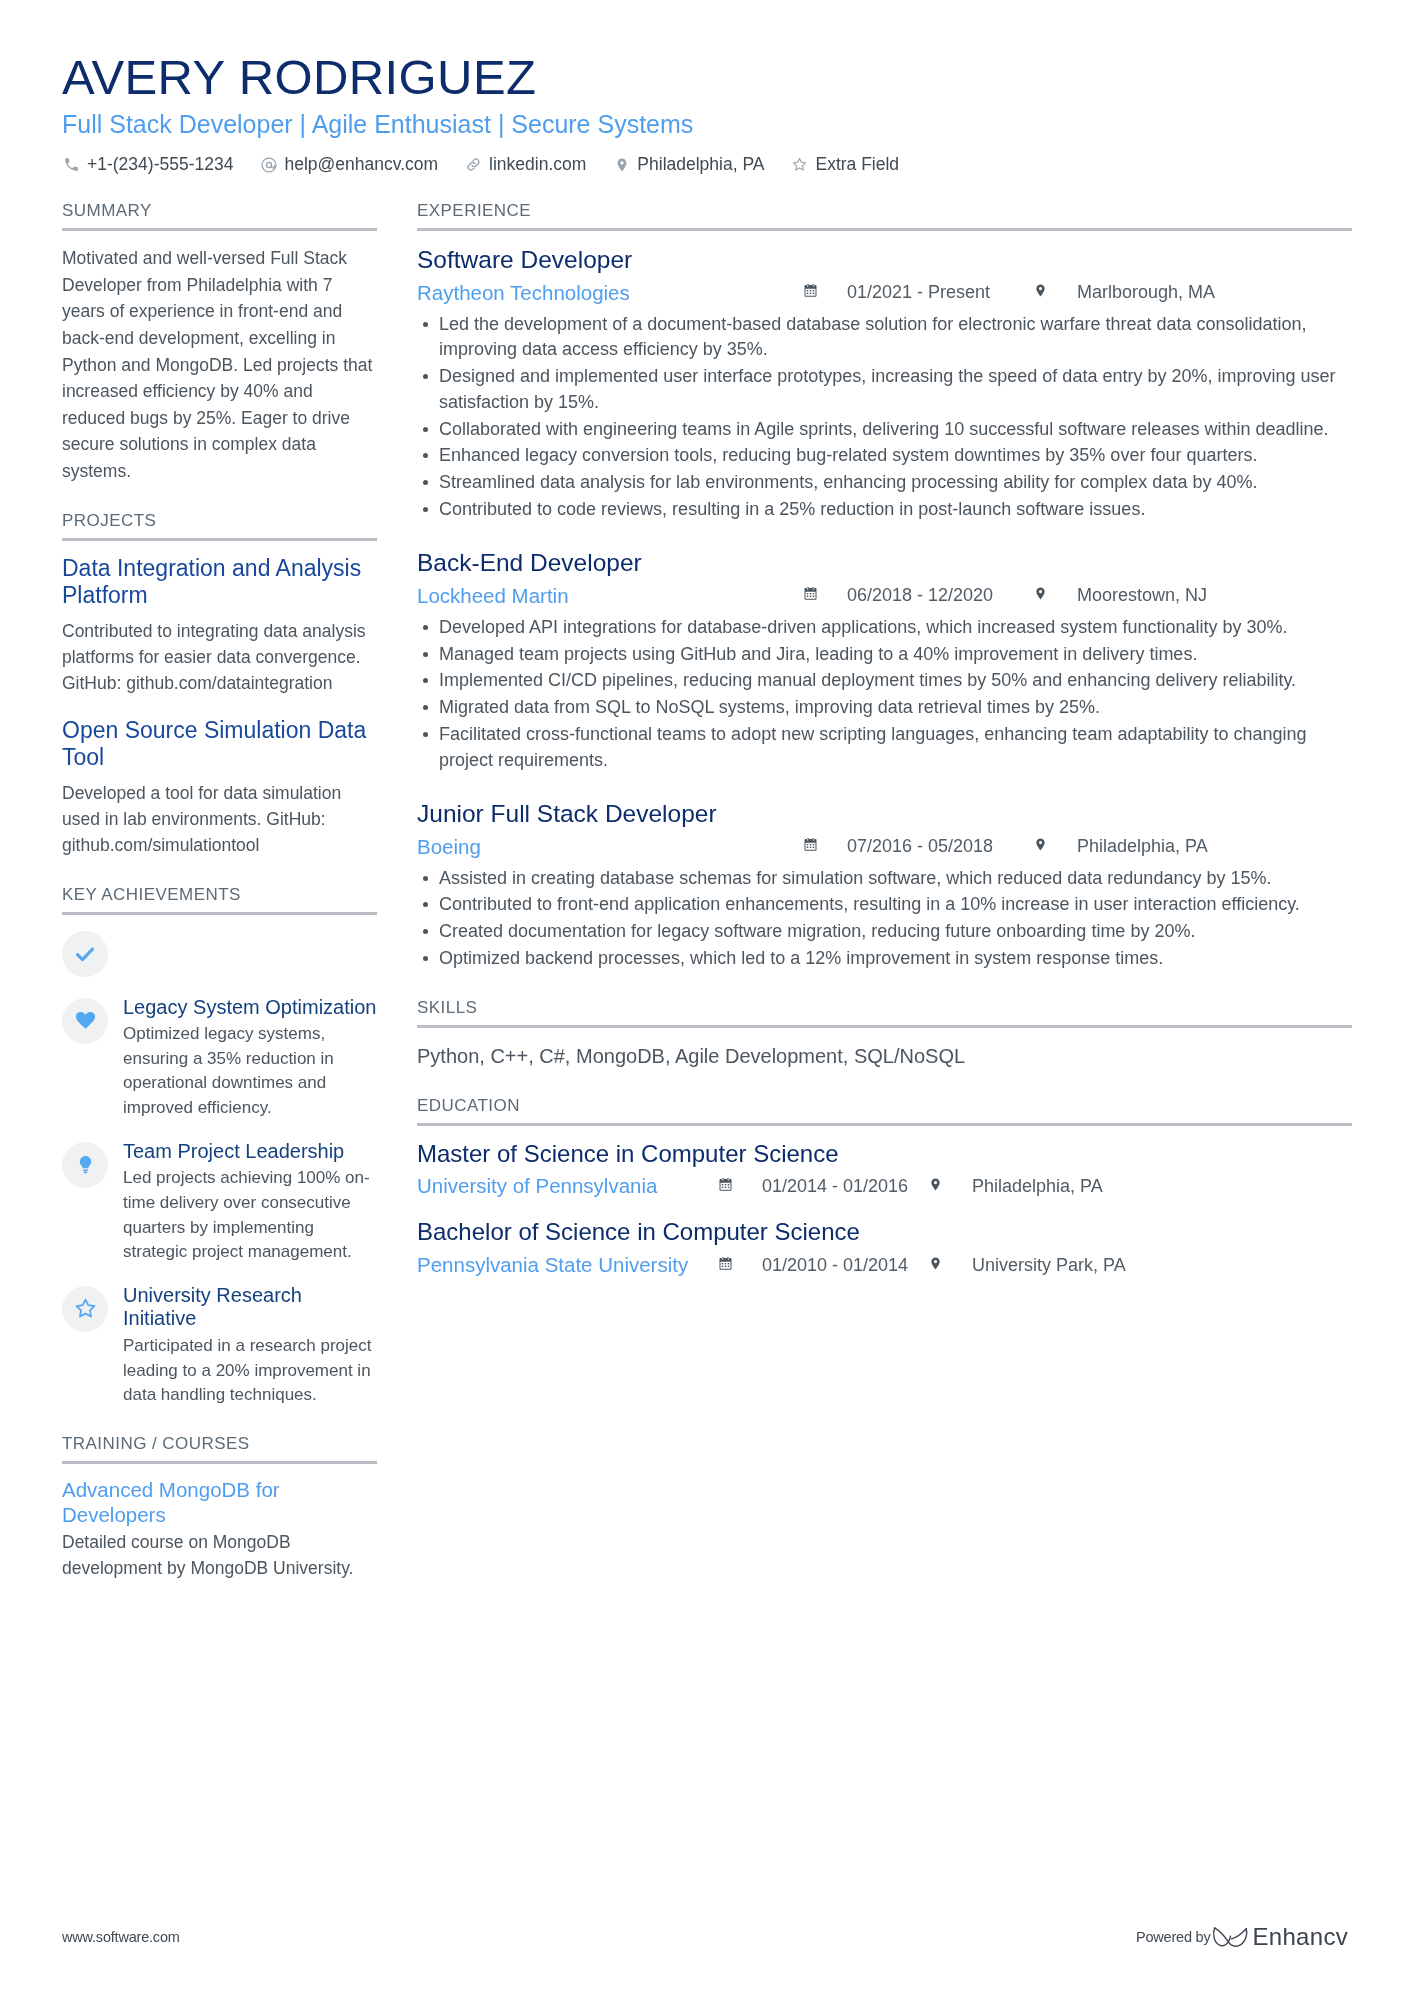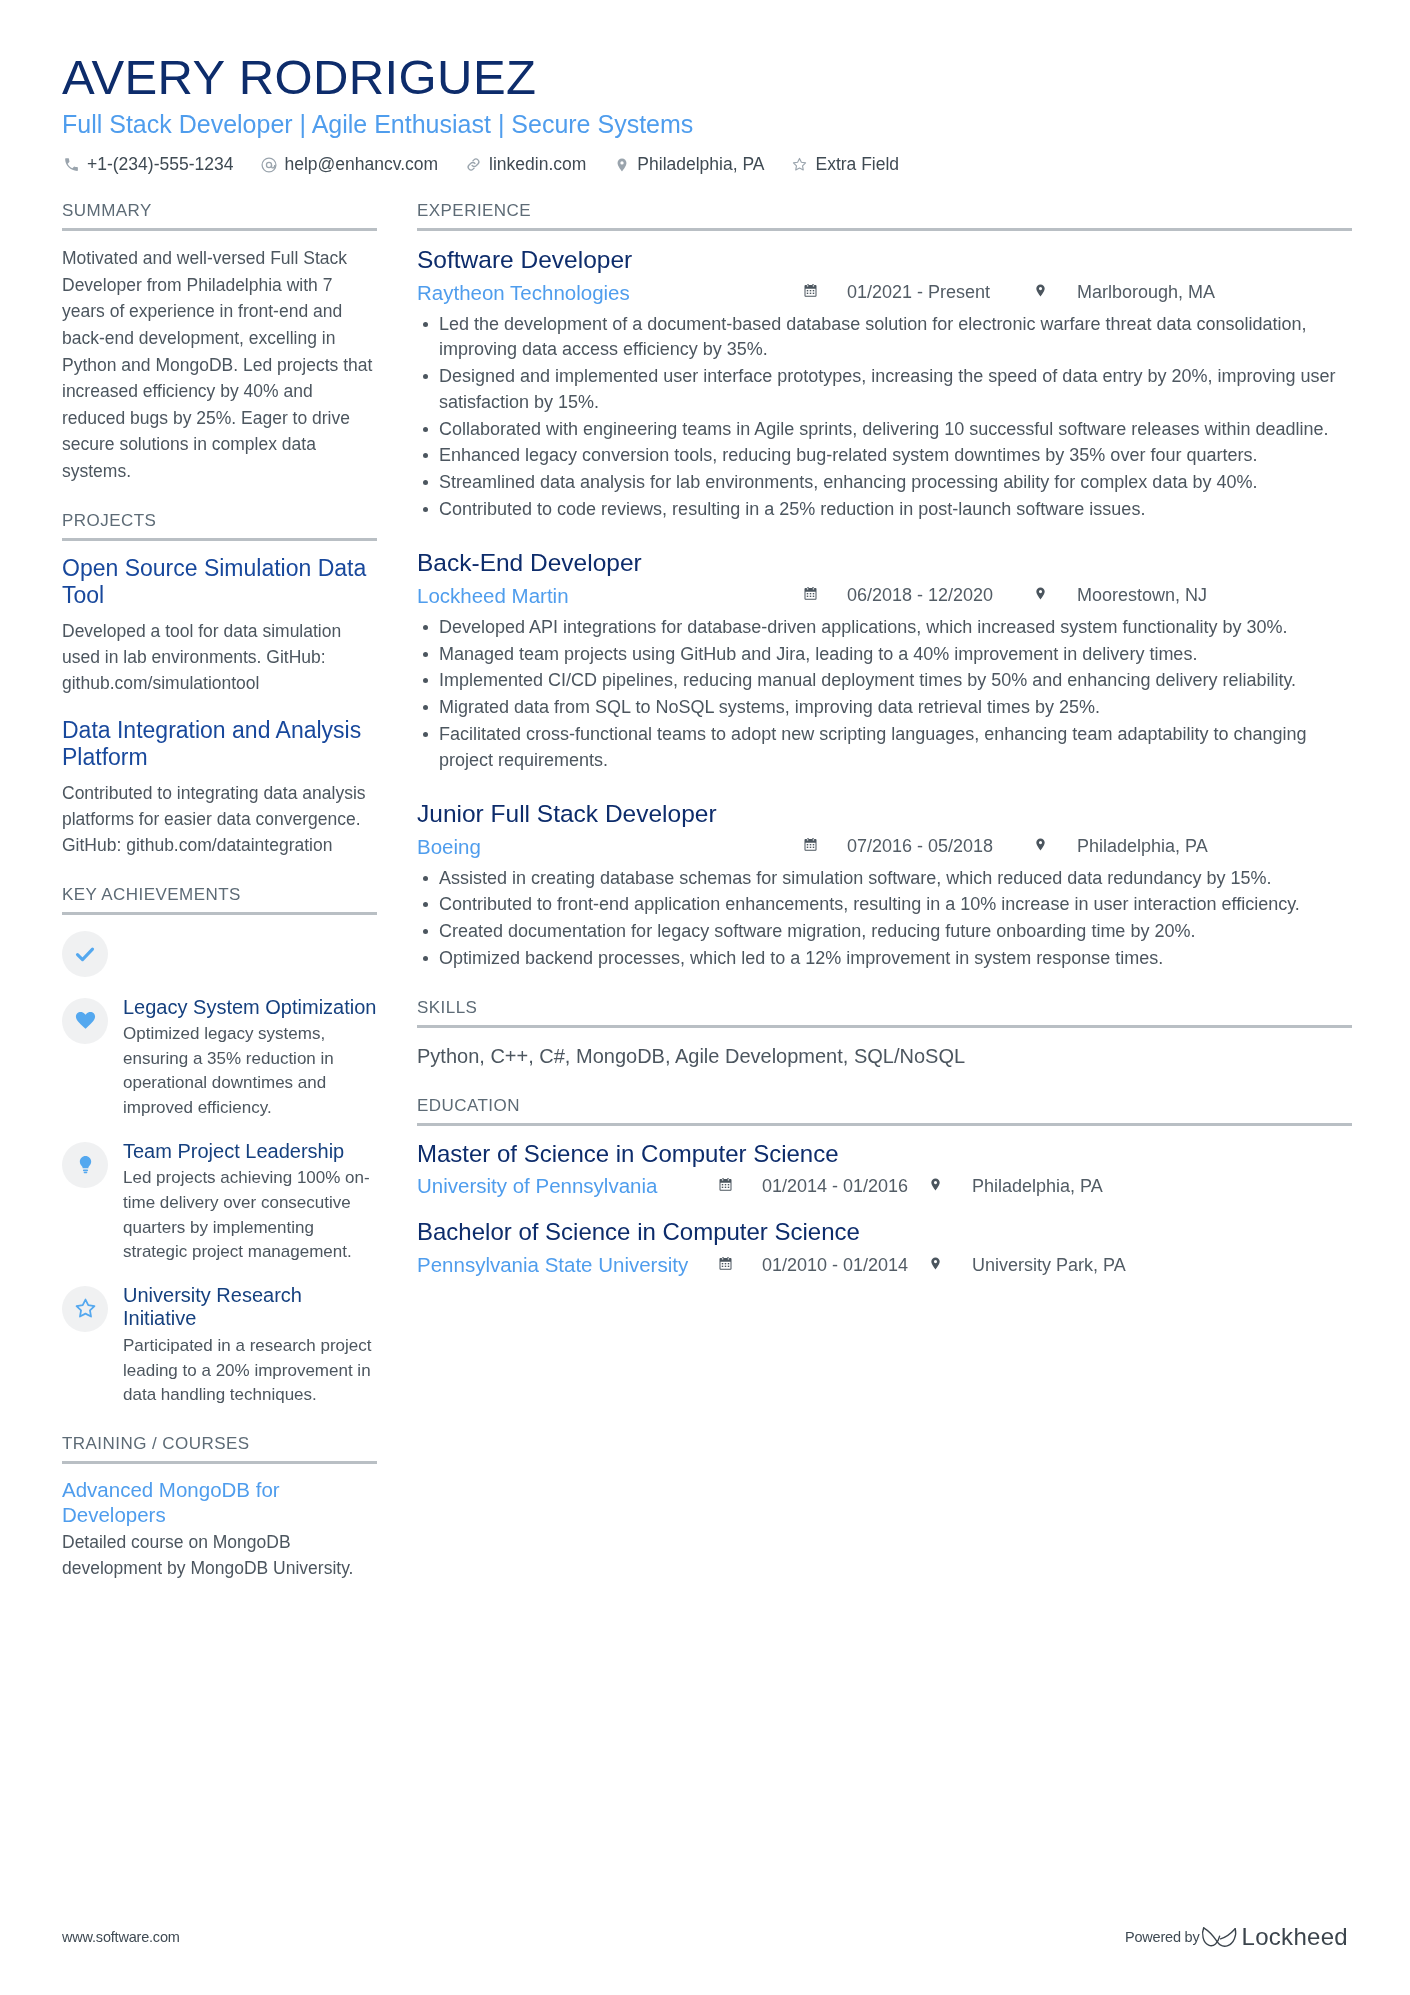--- a/index.html
+++ b/index.html
@@ -349,27 +349,27 @@
         <div class="sec-title">SUMMARY</div>
         <div class="sec-rule"></div>
         <div class="summary-text">Motivated and well-versed Full Stack Developer from Philadelphia with 7 years of experience in front-end and back-end development, excelling in Python and MongoDB. Led projects that increased efficiency by 40% and reduced bugs by 25%. Eager to drive secure solutions in complex data systems.</div>
       </div>
 
       <div class="sec">
         <div class="sec-title">PROJECTS</div>
         <div class="sec-rule"></div>
 
         <div class="proj">
+          <div class="proj-title">Data Integration and Analysis Platform</div>
+          <div class="proj-desc">Contributed to integrating data analysis platforms for easier data convergence. GitHub: github.com/dataintegration</div>
+        </div>
+
+        <div class="proj">
           <div class="proj-title">Open Source Simulation Data Tool</div>
           <div class="proj-desc">Developed a tool for data simulation used in lab environments. GitHub: github.com/simulationtool</div>
-        </div>
-
-        <div class="proj">
-          <div class="proj-title">Data Integration and Analysis Platform</div>
-          <div class="proj-desc">Contributed to integrating data analysis platforms for easier data convergence. GitHub: github.com/dataintegration</div>
         </div>
       </div>
 
       <div class="sec">
         <div class="sec-title">KEY ACHIEVEMENTS</div>
         <div class="sec-rule"></div>
 
         <div class="ach-list">
 
           <div class="ach">
@@ -630,17 +630,17 @@
     <div class="footer-url">www.software.com</div>
     <div class="footer-brand">
       <span class="powered-by">Powered by</span>
       <span class="brand-logo">
         <svg width="42" height="26" viewBox="0 0 46 28" fill="none" stroke="currentColor" stroke-width="1.5" stroke-linecap="round" stroke-linejoin="round">
           <path d="M4 4 C1.5 10, 3 20, 9.5 23 C15 25.5, 20 20, 21.5 13"></path>
           <path d="M4 4 C9 7, 14 12, 18 18 C20.5 22, 25 25.5, 30.5 23.5 C37 21, 40.5 12, 38.5 5"></path>
           <path d="M38.5 5 C34 10, 28.5 14.5, 22.5 16"></path>
         </svg>
       </span>
-      <span class="brand-name">Lockheed</span>
+      <span class="brand-name">Enhancv</span>
     </div>
   </div>
 
 </div>
 
 </body></html>

